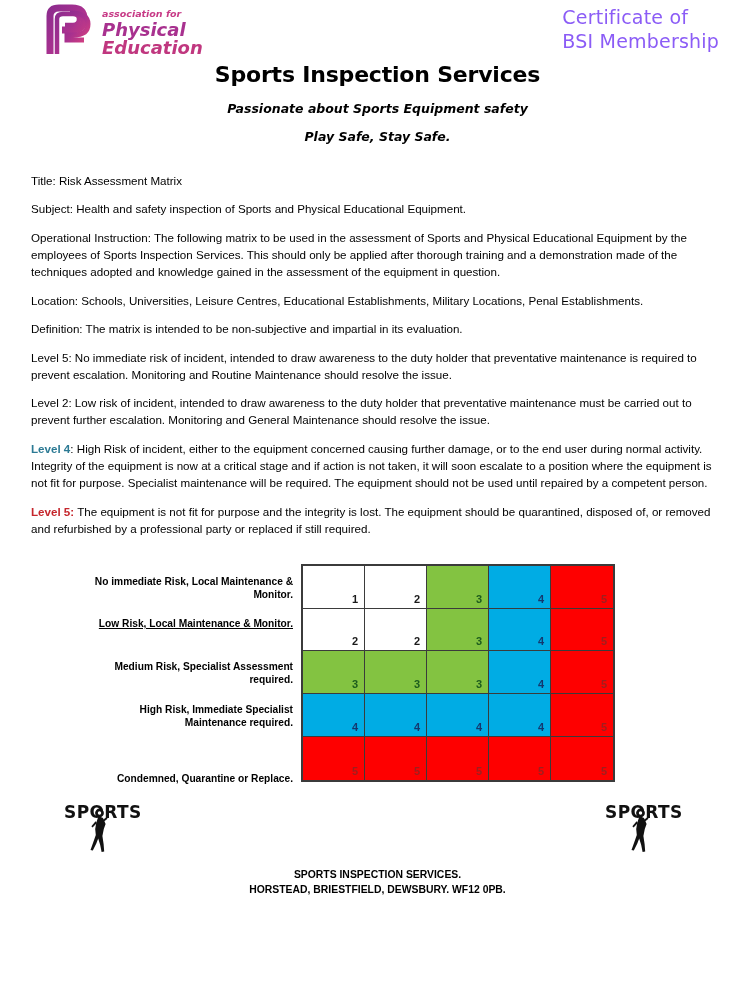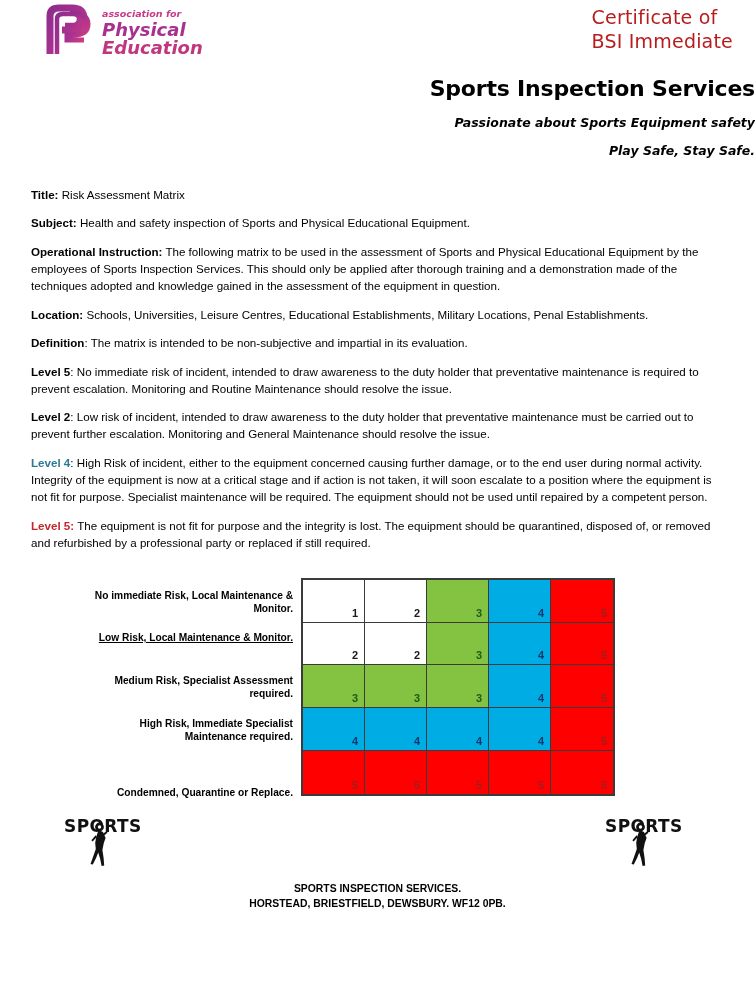--- a/index.html
+++ b/index.html
@@ -23,34 +23,33 @@
   }
   .aope-logo {
     position: absolute;
     left: 40px;
     top: 4px;
     width: 170px;
     height: 54px;
   }
   .bsi-cert {
     position: absolute;
-    right: 22px;
+    right: 36px;
     top: 6px;
     text-align: left;
     font-family: "DejaVu Sans", sans-serif;
     font-size: 19px;
     line-height: 1.25;
-    color: #b91c1c;
+    color: #8b5cf6;
     letter-spacing: 0.2px;
   }
 
   
   .title-block {
-    text-align: right;
-    margin-top: 14px;
+    text-align: center;
   }
   .doc-title {
     font-family: "DejaVu Sans", sans-serif;
     font-size: 22px;
     font-weight: bold;
     letter-spacing: -0.2px;
     margin: 0;
   }
   .tagline {
     font-family: "DejaVu Sans", sans-serif;
@@ -71,21 +70,21 @@
   .body-wrap {
     margin: 0 30px 0 31px;
     padding-top: 16px;
   }
   .para {
     font-size: 11.6px;
     line-height: 1.47;
     margin-bottom: 10px;
     text-align: left;
   }
-  .para .lbl { font-weight: bold; }
+  .para .lbl { font-weight: normal; }
   .lvl3 { color: #3aa76d; font-weight: bold; }
   .lvl4 { color: #2c7a94; font-weight: bold; }
   .lvl5 { color: #c5262c; font-weight: bold; }
 
   
   .matrix-zone {
     position: relative;
     margin-top: 18px;
     height: 240px;
   }
@@ -182,21 +181,21 @@
       <path d="M17 50 L17 15 Q17 10 23 10 L33 10 Q39 10 39 15 Q39 21 33 21 L25 21" stroke-width="4.5"></path>
       <path d="M30 9 Q48 9 48 20 Q48 31 33 31 L27 31 L27 36 L44 36" stroke-width="5"></path>
     </g>
     <text x="62" y="13" font-family="DejaVu Sans, sans-serif" font-size="9.5" font-style="italic" font-weight="bold" fill="#c73a86">association for</text>
     <text x="62" y="32" font-family="DejaVu Sans, sans-serif" font-size="18" font-style="italic" font-weight="bold" fill="#a8318f">Physical</text>
     <text x="62" y="50" font-family="DejaVu Sans, sans-serif" font-size="18" font-style="italic" font-weight="bold" fill="#c0377f">Education</text>
   </svg>
 
   <div class="bsi-cert">
     <div>Certificate of</div>
-    <div>BSI Immediate</div>
+    <div>BSI Membership</div>
   </div>
 </div>
 
 <div class="title-block">
   <div class="doc-title">Sports Inspection Services</div>
   <div class="tagline">Passionate about Sports Equipment safety</div>
   <div class="tagline2">Play Safe, Stay Safe.</div>
 </div>
 
 <div class="body-wrap">

